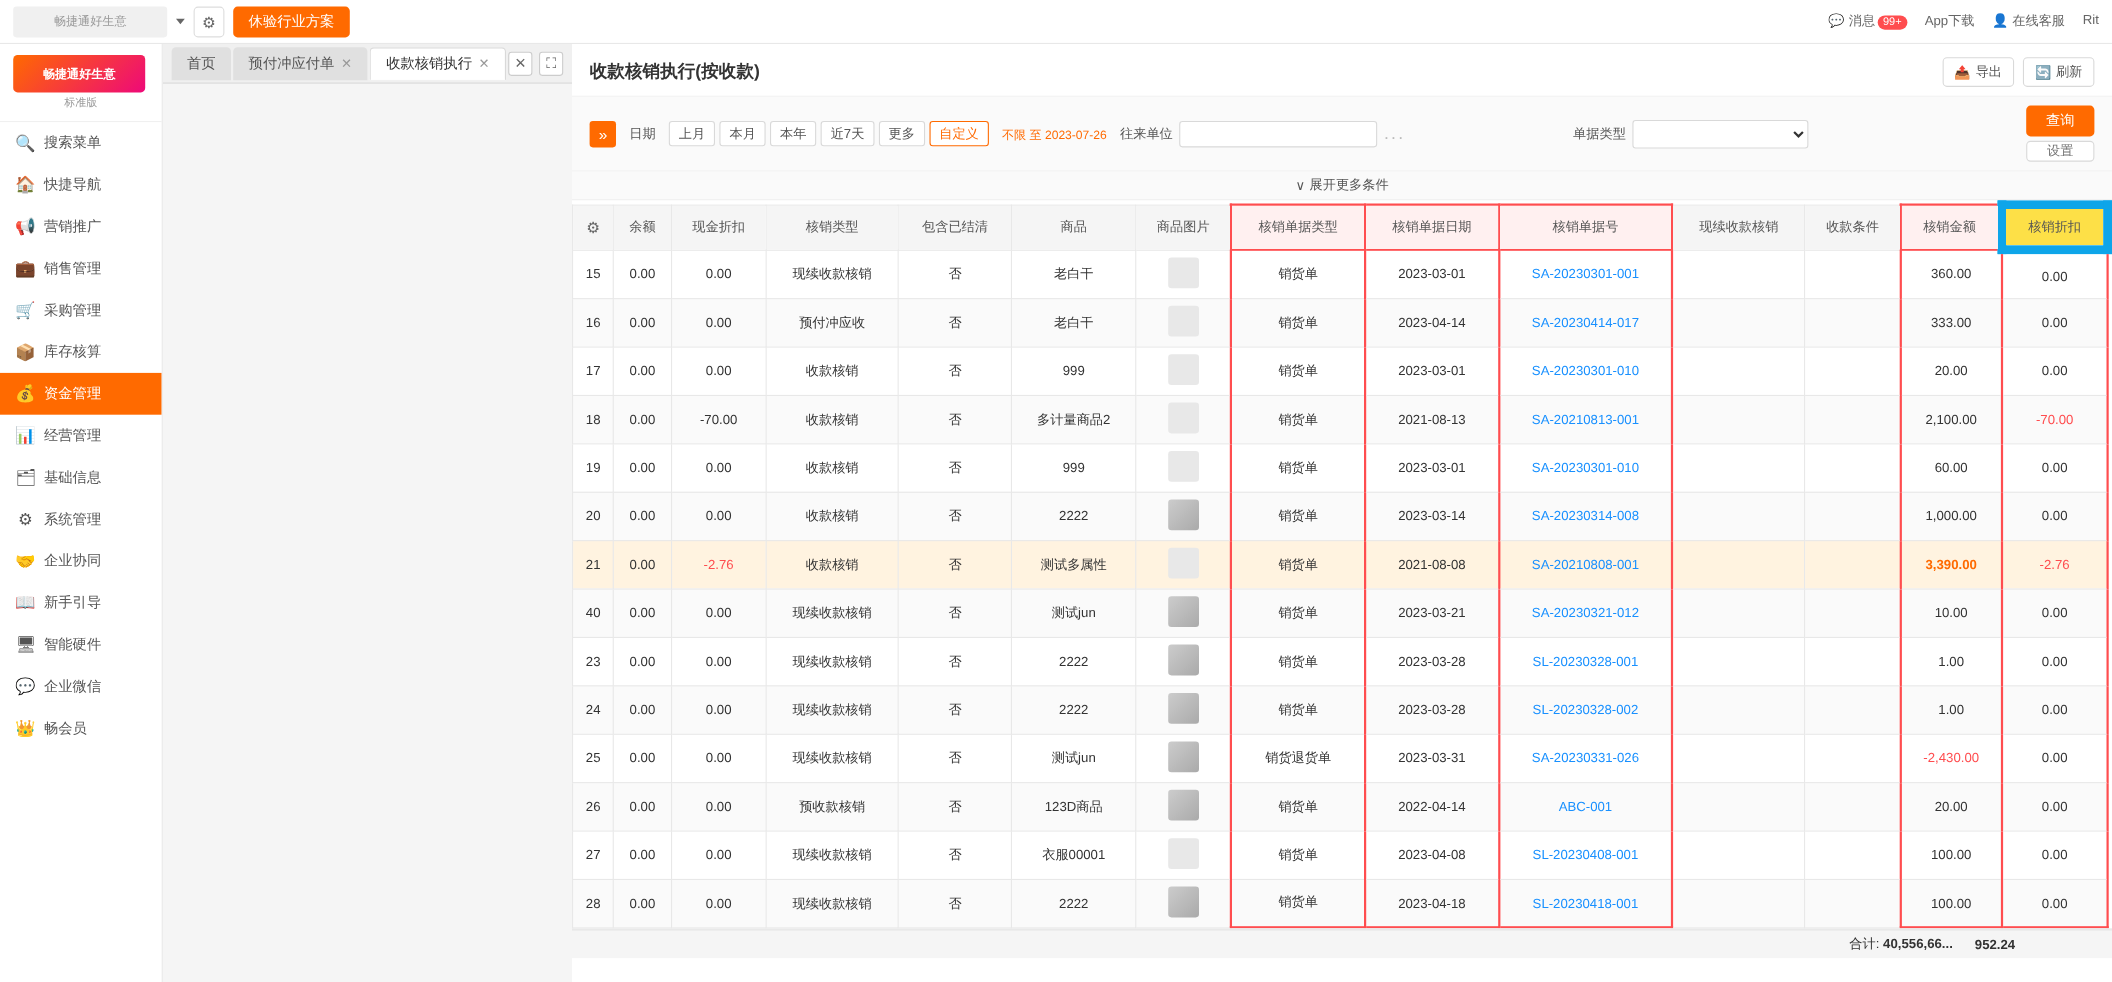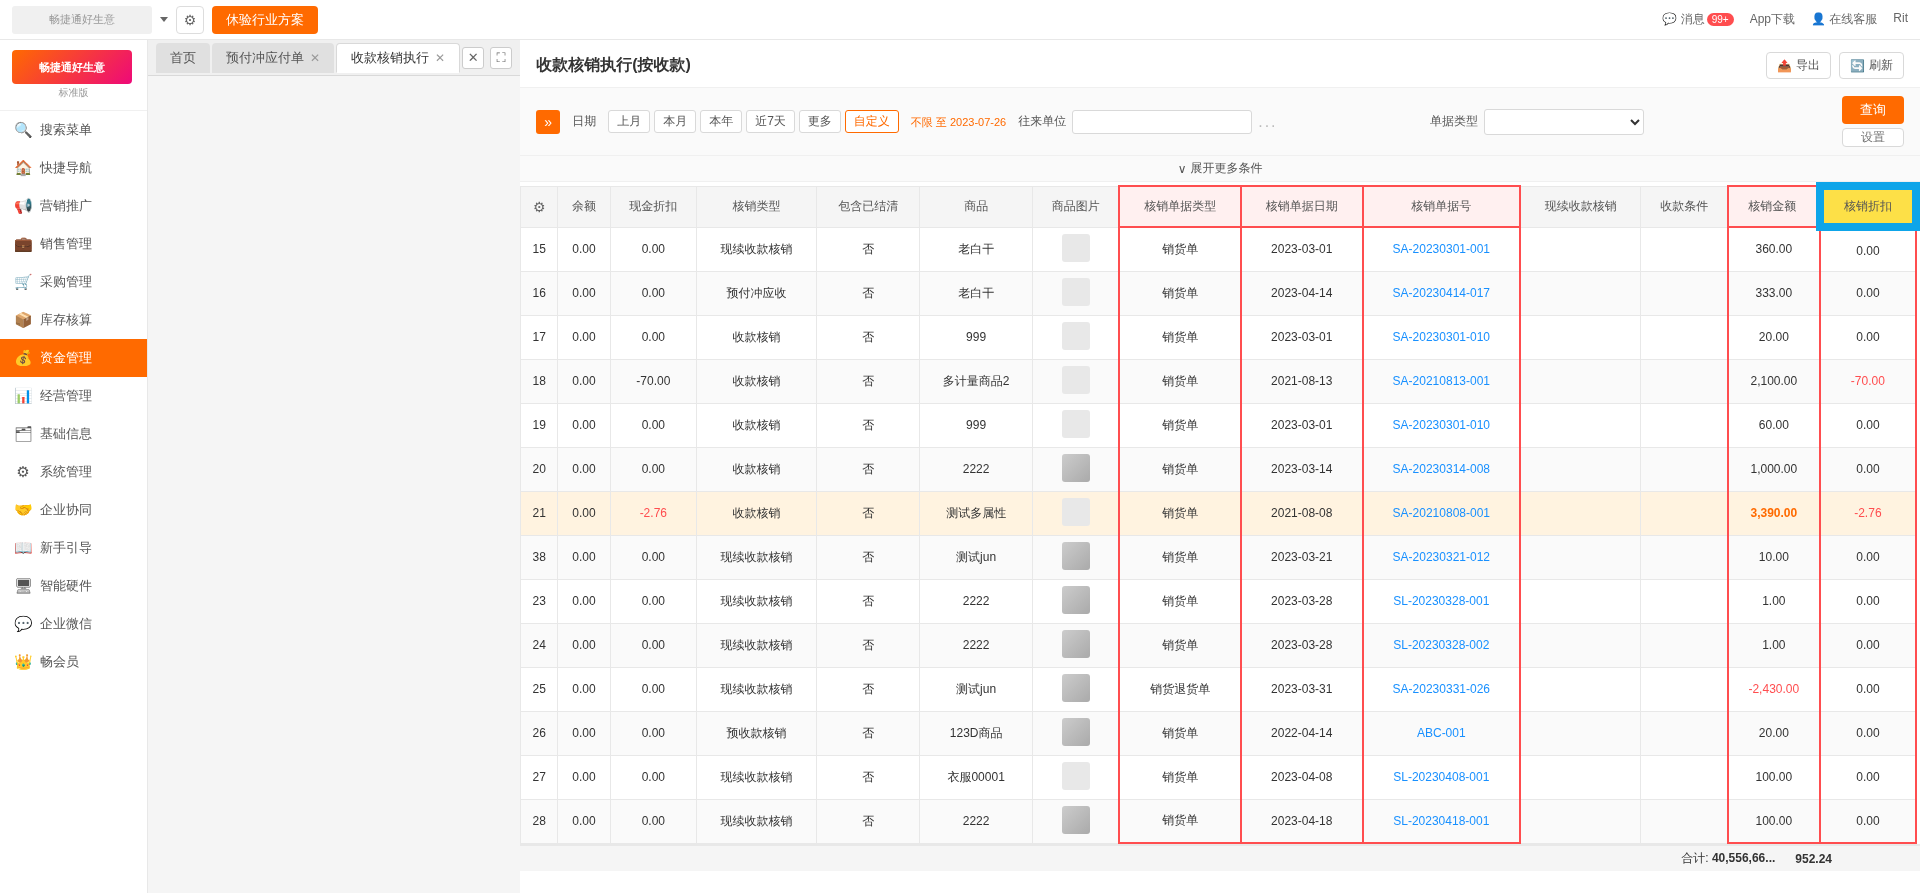--- a/index.html
+++ b/index.html
@@ -404,21 +404,21 @@
     <td><span class="img-placeholder "></span></td>
     <td style="border-left:2px solid #ff4d4f;border-right:2px solid #ff4d4f;">销货单</td>
     <td style="border-left:2px solid #ff4d4f;border-right:2px solid #ff4d4f;margin-left:12px;">2021-08-08</td>
     <td style="border-left:2px solid #ff4d4f;border-right:2px solid #ff4d4f;"><a class="td-link">SA-20210808-001</a></td>
     <td></td>
     <td></td>
     <td class="td-orange" style="border-left:2px solid #ff4d4f;border-right:2px solid #ff4d4f;">3,390.00</td>
     <td class="td-red" style="border-left:2px solid #ff4d4f;border-right:2px solid #ff4d4f;">-2.76</td>
   </tr>
               <tr>
-    <td>38</td>
+    <td>40</td>
     <td>0.00</td>
     <td class="">0.00</td>
     <td>现续收款核销</td>
     <td>否</td>
     <td>测试jun</td>
     <td><span class="img-placeholder has-img"></span></td>
     <td style="border-left:2px solid #ff4d4f;border-right:2px solid #ff4d4f;">销货单</td>
     <td style="border-left:2px solid #ff4d4f;border-right:2px solid #ff4d4f;">2023-03-21</td>
     <td style="border-left:2px solid #ff4d4f;border-right:2px solid #ff4d4f;"><a class="td-link">SA-20230321-012</a></td>
     <td></td>

